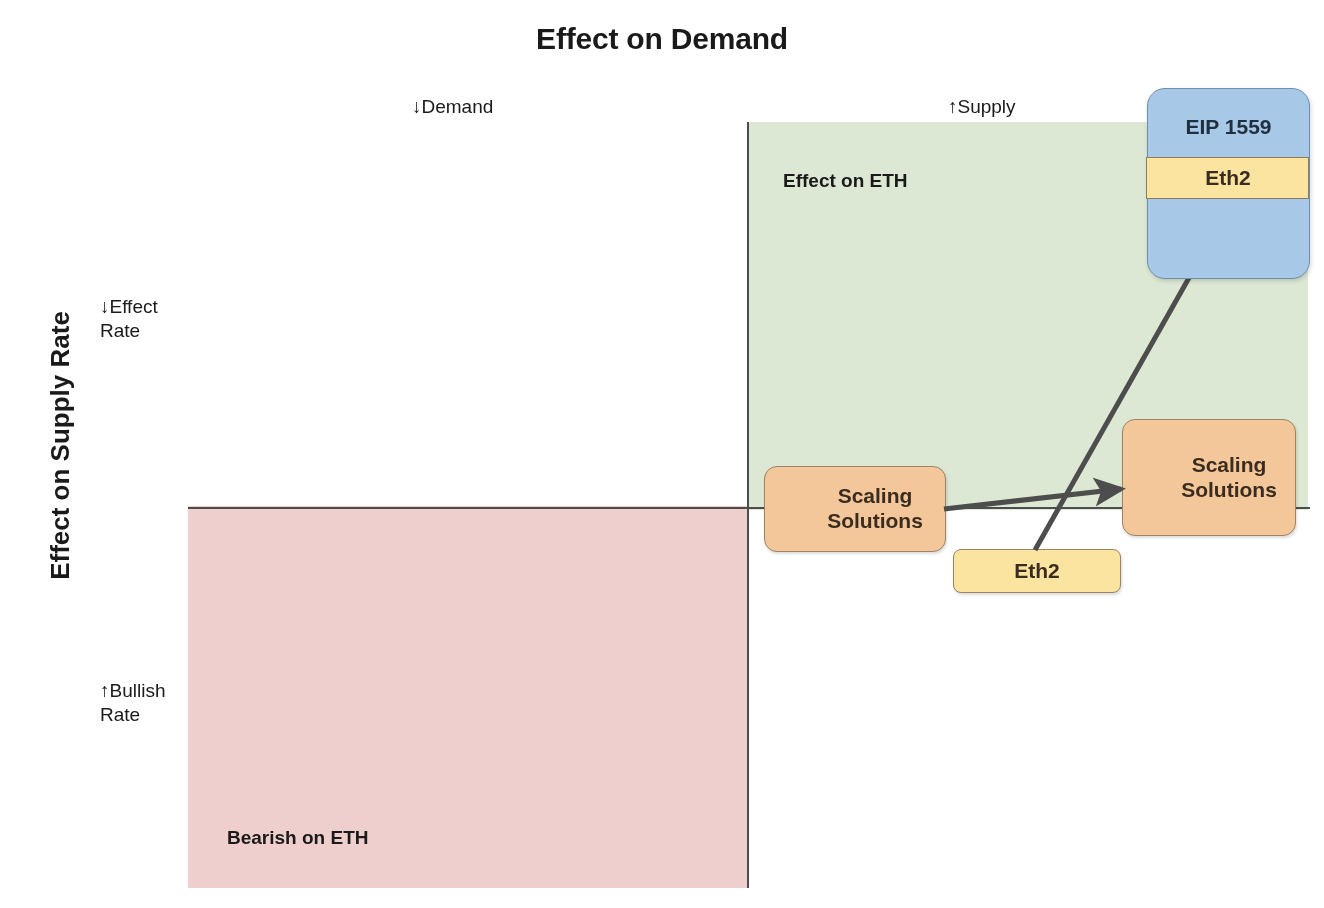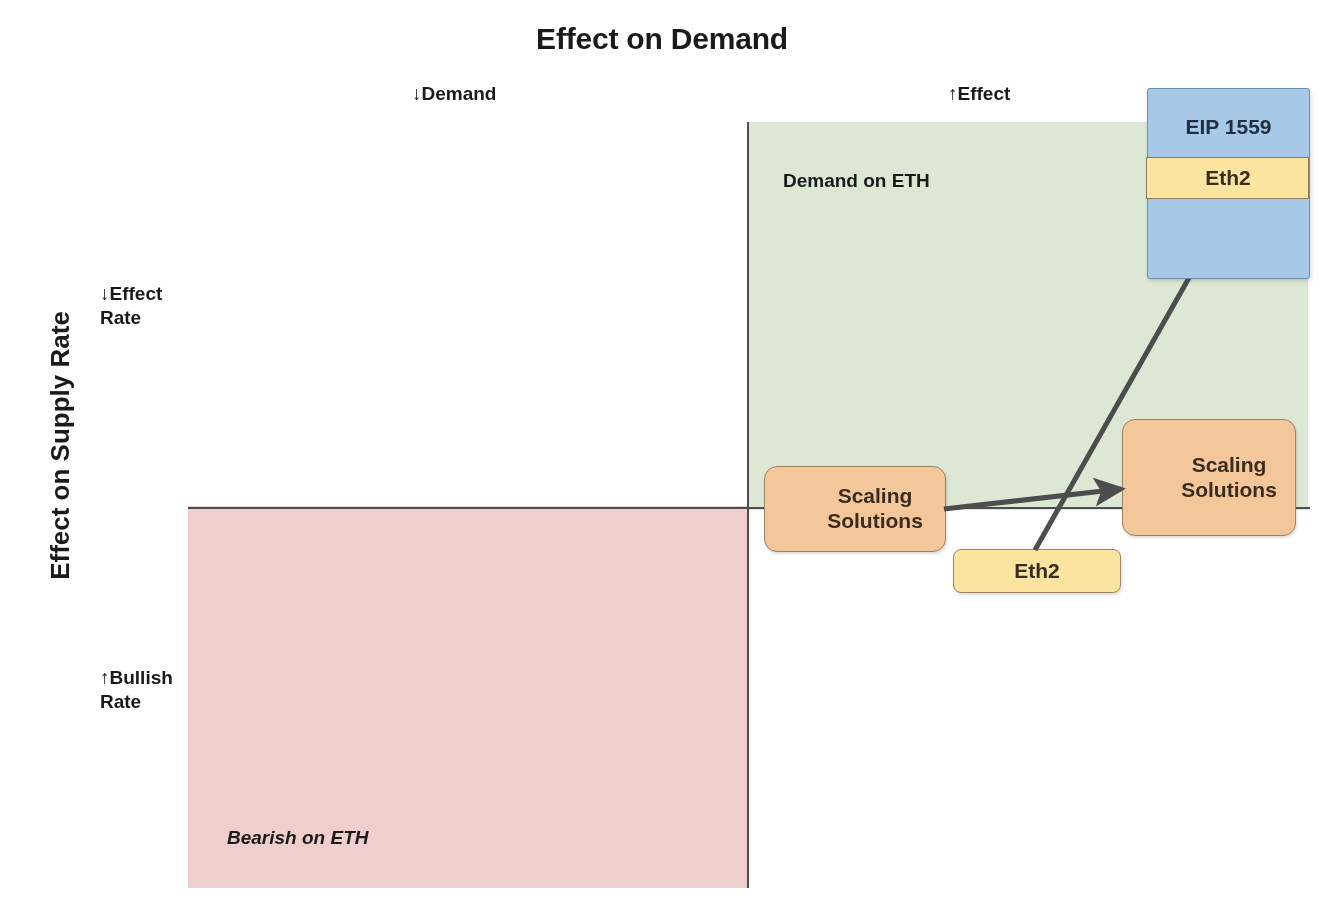--- a/index.html
+++ b/index.html
@@ -81,36 +81,37 @@
     font-size: 26px;
     font-weight: bold;
     transform: rotate(-90deg);
     transform-origin: center center;
     white-space: nowrap;
   }
 
   .tick-label {
     position: absolute;
     font-size: 19px;
-    font-weight: bold;
+    font-weight: normal;
     line-height: 1.28;
     white-space: pre-line;
+    margin-top: 13px;
   }
   #tick-demand-down { left: 412px; top: 82px; }
   #tick-demand-up   { left: 948px; top: 82px; }
   #tick-supply-down { left: 100px; top: 282px; width: 140px; }
   #tick-supply-up   { left: 100px; top: 666px; width: 140px; }
 
   .quad-label {
     position: absolute;
     font-size: 19px;
     font-weight: bold;
   }
   #label-bullish { left: 783px; top: 170px; }
-  #label-bearish { left: 227px; top: 827px; font-style: italic; }
+  #label-bearish { left: 227px; top: 827px; }
 
   
   .node {
     position: absolute;
     box-sizing: border-box;
     display: flex;
     align-items: center;
     justify-content: center;
     text-align: center;
     font-size: 21px;
@@ -159,21 +160,21 @@
   
   #node-eip1559 {
     position: absolute;
     left: 1147px;
     top: 88px;
     width: 163px;
     height: 191px;
     box-sizing: border-box;
     background: #a8c8e8;
     border: 1.6px solid #6f8fae;
-    border-radius: 3px;
+    border-radius: 18px;
     box-shadow: 1px 2px 4px rgba(0,0,0,0.16);
     z-index: 6;
   }
   #node-eip1559-title {
     position: absolute;
     left: 0; top: 26px;
     width: 100%;
     text-align: center;
     font-size: 21px;
     font-weight: bold;
@@ -214,27 +215,27 @@
   <div class="quad" id="quad-bullish"></div>
   <div class="quad" id="quad-bearish"></div>
 
   <div class="axis" id="axis-x"></div>
   <div class="axis" id="axis-y"></div>
 
   <div id="chart-title">Effect on Demand</div>
   <div id="y-axis-title">Effect on Supply Rate</div>
 
   <div class="tick-label" id="tick-demand-down">↓Demand</div>
-  <div class="tick-label" id="tick-demand-up">↑Effect</div>
+  <div class="tick-label" id="tick-demand-up">↑Supply</div>
   <div class="tick-label" id="tick-supply-down">↓Effect
 Rate</div>
   <div class="tick-label" id="tick-supply-up">↑Bullish
 Rate</div>
 
-  <div class="quad-label" id="label-bullish">Demand on ETH</div>
+  <div class="quad-label" id="label-bullish">Effect on ETH</div>
   <div class="quad-label" id="label-bearish">Bearish on ETH</div>
 
   <svg id="arrows" viewBox="0 0 1324 908">
     <defs>
       <marker id="head" markerWidth="7" markerHeight="7" refX="5.4" refY="3.1" orient="auto" markerUnits="strokeWidth">
         <path d="M0,0.2 L6.4,3.1 L0,6.0 L1.4,3.1 Z" fill="#4d4d4d"></path>
       </marker>
     </defs>
     <line x1="944" y1="509" x2="1121" y2="489" stroke="#4d4d4d" stroke-width="5" marker-end="url(#head)"></line>
     <line x1="1035" y1="550" x2="1224" y2="216" stroke="#4d4d4d" stroke-width="5" marker-end="url(#head)"></line>

